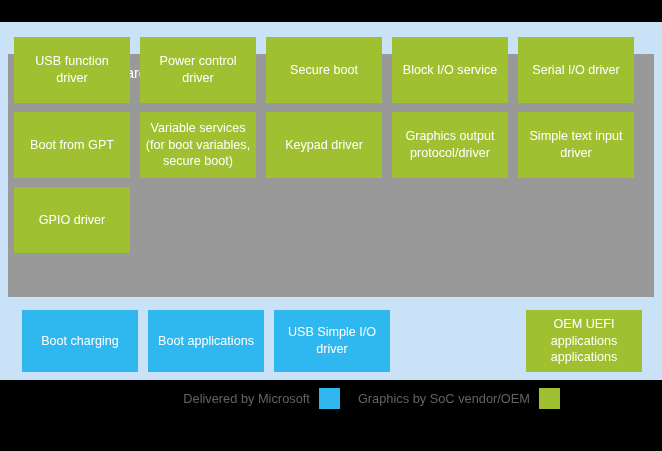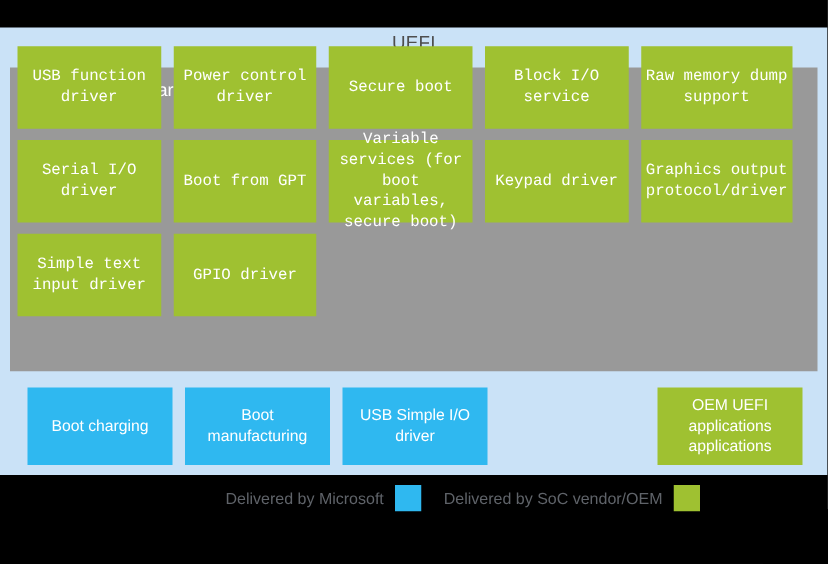--- a/index.html
+++ b/index.html
@@ -67,21 +67,20 @@
   .tile-grid {
     position: absolute;
     left: 14px;
     top: 37px;
     width: 620px;
     display: grid;
     grid-template-columns: repeat(5, 1fr);
     grid-auto-rows: 66px;
     column-gap: 10px;
     row-gap: 9px;
-    font-family: Liberation Mono, monospace;
   }
 
   .tile {
     display: flex;
     align-items: center;
     justify-content: center;
     text-align: center;
     font-size: 12.6px;
     line-height: 1.32;
     color: #ffffff;
@@ -137,59 +136,57 @@
     display: block;
   }
 </style>
 </head>
 <body>
 
 <div class="canvas">
 
   <div class="outer-panel"></div>
 
-  <div class="diagram-title">UEFI</div>
 
   <div class="core-panel">
     <div class="core-panel-label">UEFI core/firmware</div>
   </div>
 
   <div class="tile-grid">
     <div class="tile green">USB function driver</div>
     <div class="tile green">Power control driver</div>
     <div class="tile green">Secure boot</div>
     <div class="tile green">Block I/O service</div>
 
-    <div class="tile green">Raw memory dump support</div>
     <div class="tile green">Serial I/O driver</div>
     <div class="tile green">Boot from GPT</div>
     <div class="tile green">Variable services (for boot variables, secure boot)</div>
     <div class="tile green">Keypad driver</div>
 
     <div class="tile green">Graphics output protocol/driver</div>
     <div class="tile green">Simple text input driver</div>
     <div class="tile green">GPIO driver</div>
     <div class="tile empty"></div>
     <div class="tile empty"></div>
   </div>
 
   <div class="bottom-grid">
     <div class="tile blue">Boot charging</div>
-    <div class="tile blue">Boot manufacturing</div>
+    <div class="tile blue">Boot applications</div>
     <div class="tile blue">USB Simple I/O driver</div>
     <div class="tile empty"></div>
     <div class="tile green">OEM UEFI applications applications</div>
   </div>
 
   <div class="legend">
     <div class="legend-inner">
       <div class="legend-item">
         <span class="legend-label">Delivered by Microsoft</span>
         <span class="legend-swatch" id="swatch-0" style="background: rgb(47, 184, 240);"></span>
       </div>
       <div class="legend-item">
-        <span class="legend-label">Delivered by SoC vendor/OEM</span>
+        <span class="legend-label">Graphics by SoC vendor/OEM</span>
         <span class="legend-swatch" id="swatch-1" style="background: rgb(159, 193, 49);"></span>
       </div>
     </div>
   </div>
 
 </div>
 
 </body></html>

